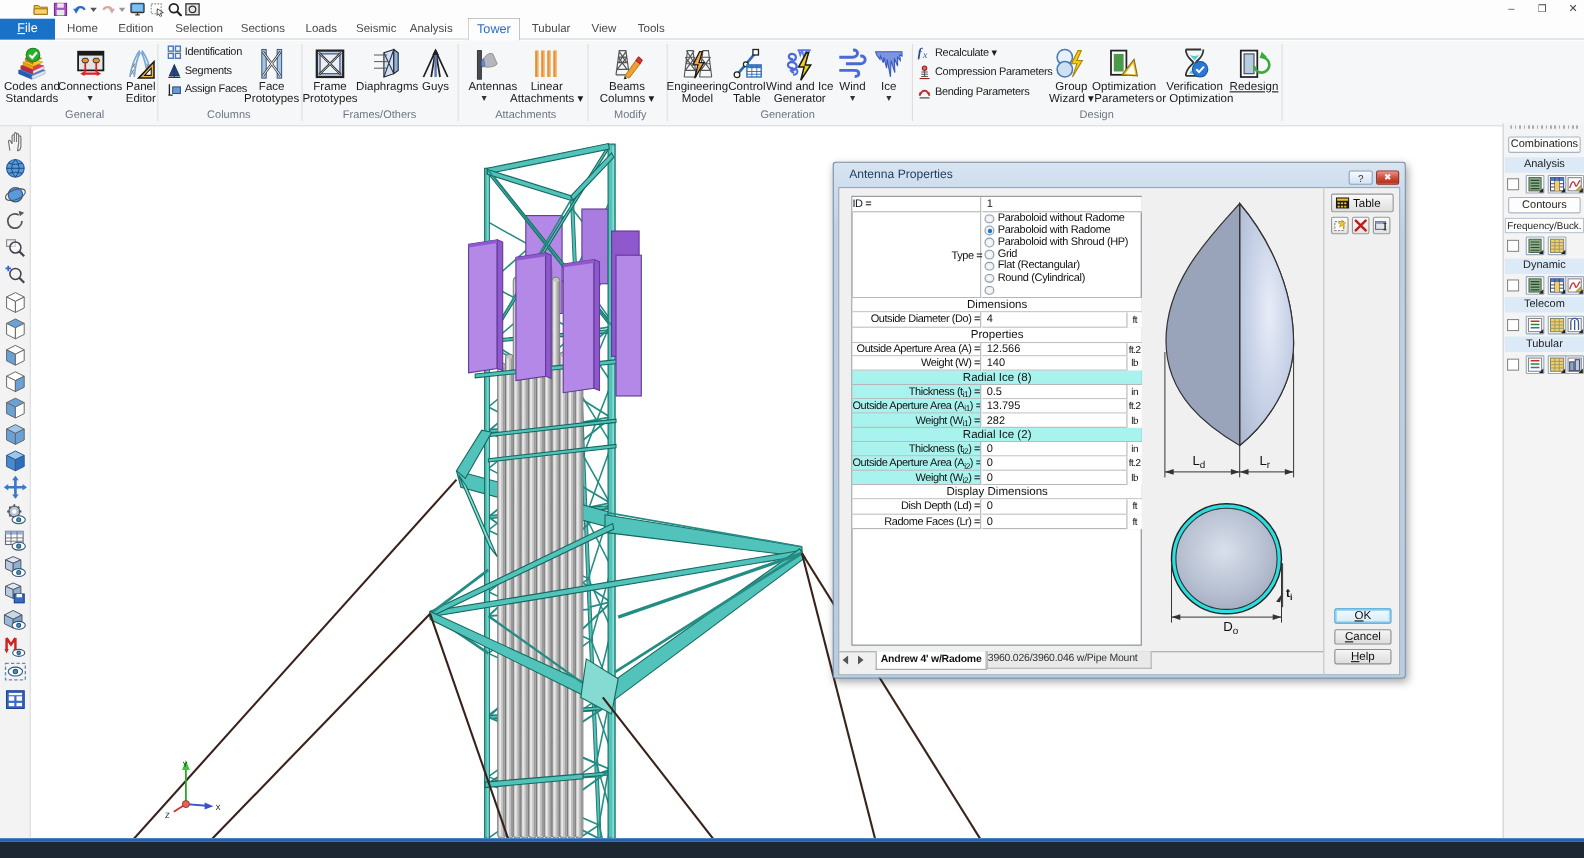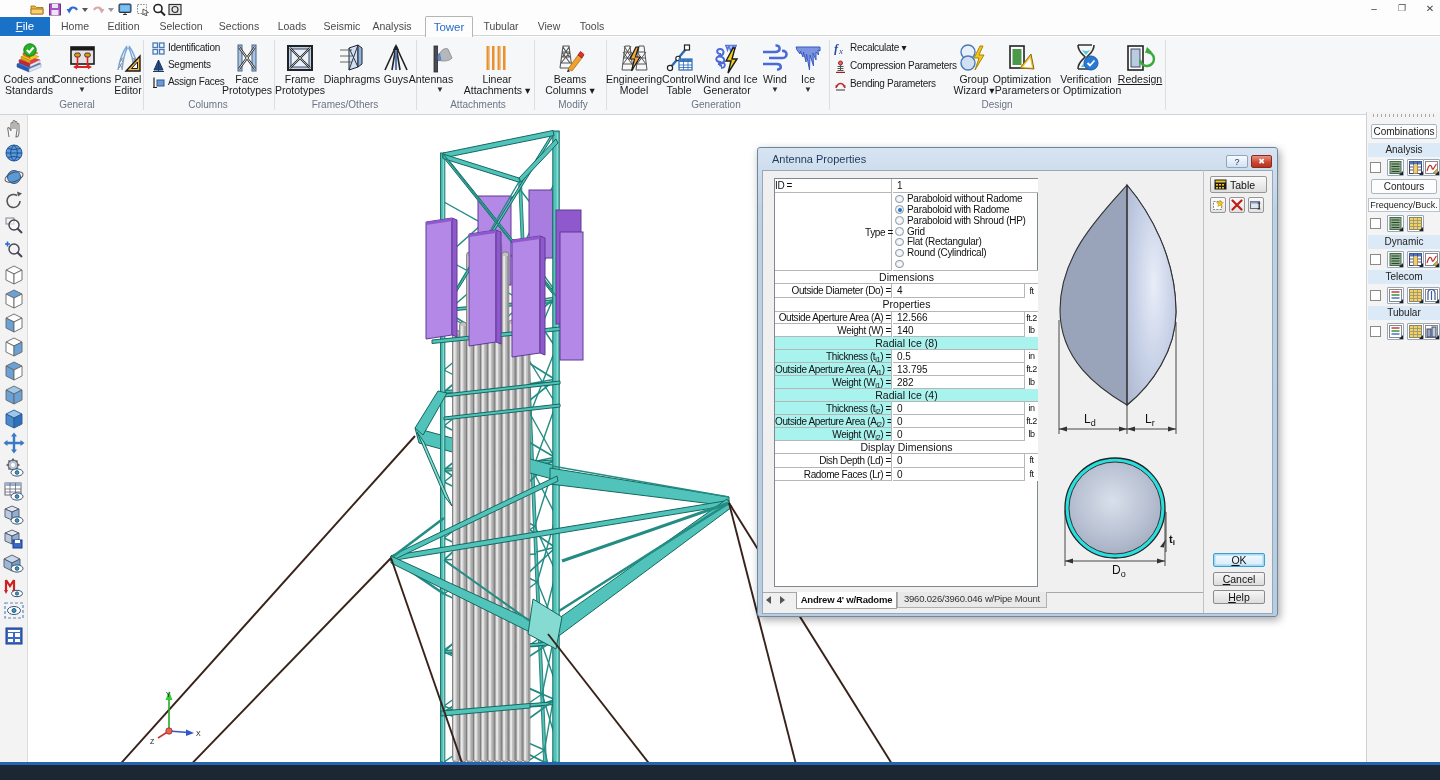--- a/index.html
+++ b/index.html
@@ -206,21 +206,21 @@
           <path d="M16 4 L5 28 M16 4 L27 28 M16 4 L12 28 M16 4 L20 28" stroke="#222" stroke-width="1.6" fill="none"></path>
 <path d="M16 4 L16 28" stroke="#5a7ab5" stroke-width="2.2"></path>
           <path d="M16 2 l-3 6 h6 Z" fill="#222"></path>
         </svg></div>
 <div class="rlabel" style="left:351px;top:37px;width:90px;">Guys</div>
 <div class="ricon" style="left:424px;top:5px;width:32px;height:32px;"><svg width="32" height="32" viewBox="0 0 32 32">
           <rect x="10" y="4" width="3.6" height="26" fill="#4a4a50" stroke="#2a2a30" stroke-width="0.8"></rect>
 <path d="M15 18 C14 10 20 5 24 7 L28 16 C26 19 18 20 15 18 Z" fill="#b4b8bc" stroke="#888" stroke-width="0.8"></path>
 <path d="M14.5 19 C13 15 14 12 15.5 11 L17 18 Z" fill="#6a8ad0" stroke="#4a6ab0" stroke-width="0.6"></path>
         </svg></div>
-<div class="rlabel" style="left:378px;top:37px;width:90px;padding-left:16px;">Antennas</div>
+<div class="rlabel" style="left:395px;top:37px;width:90px;padding-left:16px;">Antennas</div>
 <div class="rlabel" style="left:395px;top:48px;width:90px;font-size:8px;color:#333;">▼</div>
 <div class="ricon" style="left:481px;top:5px;width:32px;height:32px;"><svg width="32" height="32" viewBox="0 0 32 32">
           <g stroke="#e89030" stroke-width="3">
             <path d="M7 4 V28"></path>
             <path d="M12.5 4 V28"></path>
             <path d="M18 4 V28"></path>
             <path d="M23.5 4 V28"></path>
           </g>
           <g stroke="#f8c080" stroke-width="1">
             <path d="M8 4 V28"></path>
@@ -832,21 +832,21 @@
 <div style="position:absolute;left:17px;top:189px;width:263px;height:12.5px;background:#a9f3ef;border-bottom:1px solid #b6b6b6;font-size:10.5px;text-align:center;line-height:12.5px;color:#111;">Radial Ice (8)</div>
 <div style="position:absolute;left:17px;top:201.5px;width:117px;height:13px;background:#a9f3ef;border-bottom:1px solid #b6b6b6;border-right:1px solid #b6b6b6;font-size:10px;letter-spacing:-0.4px;text-align:right;line-height:13px;color:#111;white-space:nowrap;overflow:hidden;">Thickness (t<sub>i1</sub>) = </div>
 <div style="position:absolute;left:135px;top:201.5px;width:145px;height:13px;background:#fff;border-bottom:1px solid #b6b6b6;font-size:10px;line-height:13px;color:#111;padding-left:4px;">0.5</div>
 <div style="position:absolute;left:266px;top:201.5px;width:14px;height:13px;background:#fff;border-left:1px solid #b6b6b6;font-size:9px;letter-spacing:-0.5px;line-height:13px;color:#111;text-align:center;">in</div>
 <div style="position:absolute;left:17px;top:214.5px;width:117px;height:13px;background:#a9f3ef;border-bottom:1px solid #b6b6b6;border-right:1px solid #b6b6b6;font-size:10px;letter-spacing:-0.4px;text-align:right;line-height:13px;color:#111;white-space:nowrap;overflow:hidden;">Outside Aperture Area (A<sub>i1</sub>) = </div>
 <div style="position:absolute;left:135px;top:214.5px;width:145px;height:13px;background:#fff;border-bottom:1px solid #b6b6b6;font-size:10px;line-height:13px;color:#111;padding-left:4px;">13.795</div>
 <div style="position:absolute;left:266px;top:214.5px;width:14px;height:13px;background:#fff;border-left:1px solid #b6b6b6;font-size:9px;letter-spacing:-0.5px;line-height:13px;color:#111;text-align:center;">ft.2</div>
 <div style="position:absolute;left:17px;top:227.5px;width:117px;height:13px;background:#a9f3ef;border-bottom:1px solid #b6b6b6;border-right:1px solid #b6b6b6;font-size:10px;letter-spacing:-0.4px;text-align:right;line-height:13px;color:#111;white-space:nowrap;overflow:hidden;">Weight (W<sub>i1</sub>) = </div>
 <div style="position:absolute;left:135px;top:227.5px;width:145px;height:13px;background:#fff;border-bottom:1px solid #b6b6b6;font-size:10px;line-height:13px;color:#111;padding-left:4px;">282</div>
 <div style="position:absolute;left:266px;top:227.5px;width:14px;height:13px;background:#fff;border-left:1px solid #b6b6b6;font-size:9px;letter-spacing:-0.5px;line-height:13px;color:#111;text-align:center;">lb</div>
-<div style="position:absolute;left:17px;top:240.5px;width:263px;height:13px;background:#a9f3ef;border-bottom:1px solid #b6b6b6;font-size:10.5px;text-align:center;line-height:13px;color:#111;">Radial Ice (4)</div>
+<div style="position:absolute;left:17px;top:240.5px;width:263px;height:13px;background:#a9f3ef;border-bottom:1px solid #b6b6b6;font-size:10.5px;text-align:center;line-height:13px;color:#111;">Radial Ice (2)</div>
 <div style="position:absolute;left:17px;top:253.5px;width:117px;height:13px;background:#a9f3ef;border-bottom:1px solid #b6b6b6;border-right:1px solid #b6b6b6;font-size:10px;letter-spacing:-0.4px;text-align:right;line-height:13px;color:#111;white-space:nowrap;overflow:hidden;">Thickness (t<sub>i2</sub>) = </div>
 <div style="position:absolute;left:135px;top:253.5px;width:145px;height:13px;background:#fff;border-bottom:1px solid #b6b6b6;font-size:10px;line-height:13px;color:#111;padding-left:4px;">0</div>
 <div style="position:absolute;left:266px;top:253.5px;width:14px;height:13px;background:#fff;border-left:1px solid #b6b6b6;font-size:9px;letter-spacing:-0.5px;line-height:13px;color:#111;text-align:center;">in</div>
 <div style="position:absolute;left:17px;top:266.5px;width:117px;height:13px;background:#a9f3ef;border-bottom:1px solid #b6b6b6;border-right:1px solid #b6b6b6;font-size:10px;letter-spacing:-0.4px;text-align:right;line-height:13px;color:#111;white-space:nowrap;overflow:hidden;">Outside Aperture Area (A<sub>i2</sub>) = </div>
 <div style="position:absolute;left:135px;top:266.5px;width:145px;height:13px;background:#fff;border-bottom:1px solid #b6b6b6;font-size:10px;line-height:13px;color:#111;padding-left:4px;">0</div>
 <div style="position:absolute;left:266px;top:266.5px;width:14px;height:13px;background:#fff;border-left:1px solid #b6b6b6;font-size:9px;letter-spacing:-0.5px;line-height:13px;color:#111;text-align:center;">ft.2</div>
 <div style="position:absolute;left:17px;top:279.5px;width:117px;height:13px;background:#a9f3ef;border-bottom:1px solid #b6b6b6;border-right:1px solid #b6b6b6;font-size:10px;letter-spacing:-0.4px;text-align:right;line-height:13px;color:#111;white-space:nowrap;overflow:hidden;">Weight (W<sub>i2</sub>) = </div>
 <div style="position:absolute;left:135px;top:279.5px;width:145px;height:13px;background:#fff;border-bottom:1px solid #b6b6b6;font-size:10px;line-height:13px;color:#111;padding-left:4px;">0</div>
 <div style="position:absolute;left:266px;top:279.5px;width:14px;height:13px;background:#fff;border-left:1px solid #b6b6b6;font-size:9px;letter-spacing:-0.5px;line-height:13px;color:#111;text-align:center;">lb</div>
 <div style="position:absolute;left:17px;top:292.5px;width:263px;height:13.5px;background:#fff;border-bottom:1px solid #b6b6b6;font-size:10.5px;text-align:center;line-height:13.5px;color:#111;">Display Dimensions</div>
@@ -890,21 +890,21 @@
           <path d="M9 4 L9 10 M7.6 10 L10.4 10 M7.6 4 L10.4 4" stroke="#222" stroke-width="0.8"></path>
         </svg>
       </div>
 <div class="btn" style="top:405px;border:1px solid #3aa0d8;box-shadow:inset 0 0 0 1.5px #a8d8f0;background:linear-gradient(#f2fafe,#d8ecf8);"><span style="text-decoration:underline">O</span>K</div>
 <div class="btn" style="top:424px;"><span style="text-decoration:underline">C</span>ancel</div>
 <div class="btn" style="top:442px;"><span style="text-decoration:underline">H</span>elp</div>
 <div style="position:absolute;left:5px;top:444px;width:440px;height:1px;background:#a8a8a8;"></div>
 <div style="position:absolute;left:8px;top:448px;width:0;height:0;border-top:4px solid transparent;border-bottom:4px solid transparent;border-right:5px solid #555;"></div>
 <div style="position:absolute;left:22px;top:448px;width:0;height:0;border-top:4px solid transparent;border-bottom:4px solid transparent;border-left:5px solid #555;"></div>
 <div style="position:absolute;left:38px;top:444px;width:101px;height:17px;background:#fff;border:1px solid #a0a0a0;border-top:none;font-size:9.5px;letter-spacing:-0.2px;font-weight:bold;color:#111;text-align:center;line-height:15px;white-space:nowrap;overflow:hidden;">Andrew 4' w/Radome</div>
-<div style="position:absolute;left:139px;top:444px;width:150px;height:16px;background:#e9e9e9;border:1px solid #b0b0b0;border-top:none;font-size:9.5px;letter-spacing:-0.2px;color:#333;text-align:center;line-height:14px;white-space:nowrap;overflow:hidden;">3960.026/3960.046 w/Pipe Mount</div>
+<div style="position:absolute;left:139px;top:444px;width:150px;height:16px;background:#e9e9e9;border:1px solid #b0b0b0;border-top:none;font-size:9.5px;letter-spacing:-0.2px;color:#333;text-align:left;line-height:14px;white-space:nowrap;overflow:hidden;">3960.026/3960.046 w/Pipe Mount</div>
 <svg style="position:absolute;left:282px;top:22px;" width="163" height="420" viewBox="0 0 163 420">
 <defs>
 <radialGradient id="lensg" cx="0.55" cy="0.45" r="0.8">
             <stop offset="0" stop-color="#e8edf8"></stop>
             <stop offset="0.5" stop-color="#c6d0e6"></stop>
             <stop offset="1" stop-color="#aab4cc"></stop>
           </radialGradient>
 <radialGradient id="ballg" cx="0.47" cy="0.42" r="0.75">
             <stop offset="0" stop-color="#d9e0ec"></stop>
             <stop offset="0.6" stop-color="#b4bdcf"></stop>

